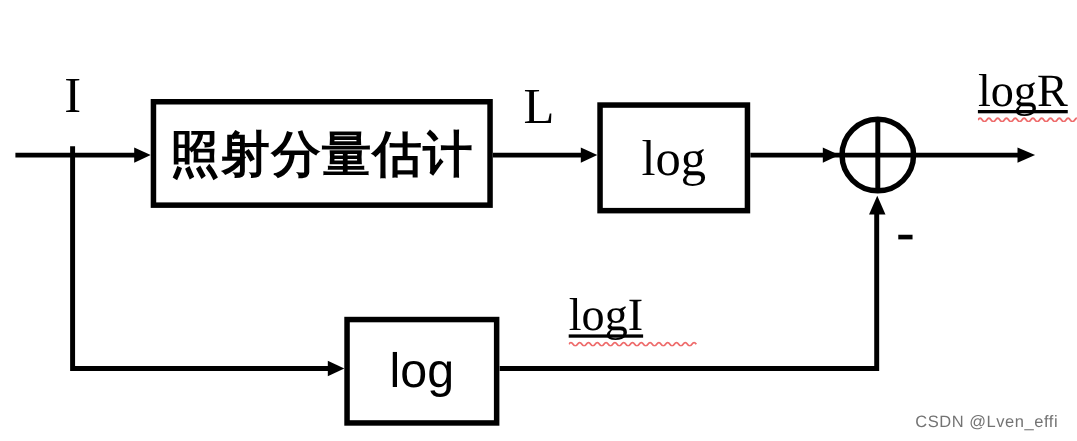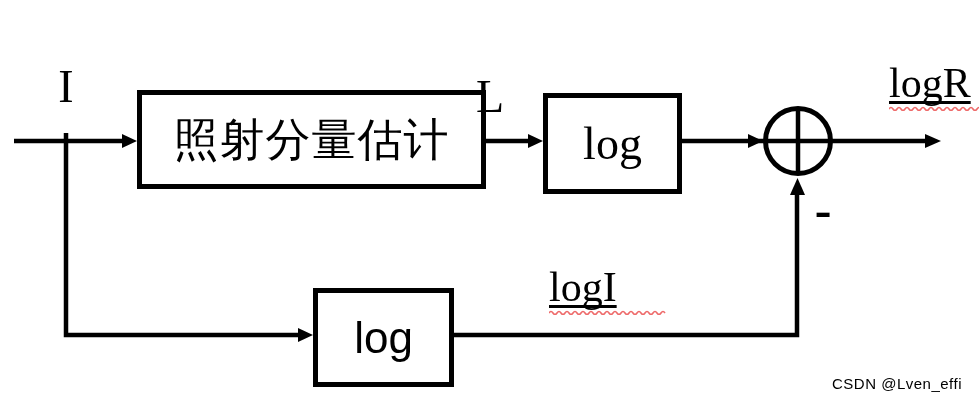--- a/index.html
+++ b/index.html
@@ -6,40 +6,40 @@
   body{
     width:979px;height:401px;position:relative;background:#ffffff;overflow:hidden;
     font-family:"Liberation Serif","DejaVu Serif",serif;
   }
   #stage{position:absolute;inset:0;width:979px;height:401px;}
   svg.wires{position:absolute;left:0;top:0;pointer-events:none;}
   .box{
     position:absolute;box-sizing:border-box;border:5px solid #000;background:#fff;
     display:flex;align-items:center;justify-content:center;color:#000;
   }
-  .box-estimation{left:137px;top:90px;width:349px;height:99px;font-size:45px;letter-spacing:1px;}
+  .box-estimation{left:137px;top:90px;width:311px;height:99px;font-size:45px;letter-spacing:1px;font-weight:bold;}
   .box-log-top{left:543px;top:93px;width:139px;height:101px;font-size:46px;}
   .box-log-bottom{
     left:313px;top:288px;width:141px;height:99px;font-size:44px;
     font-family:"Liberation Sans","DejaVu Sans",sans-serif;
   }
   .flabel{position:absolute;color:#000;line-height:1;white-space:nowrap;}
   .lbl-i{left:46px;top:64px;width:40px;text-align:center;font-size:46px;}
   .lbl-l{left:466px;top:74px;width:48px;text-align:center;font-size:46px;}
   .lbl-logl{left:728px;top:58px;font-size:42px;}
   .lbl-logr{left:862px;top:62px;font-size:42px;margin-left:27px;}
-  .lbl-logi{left:549px;top:266px;font-size:42px;}
+  .lbl-logi{left:517px;top:266px;font-size:42px;}
   .u{text-decoration:underline;text-decoration-thickness:2.5px;text-underline-offset:4px;text-decoration-skip-ink:none;}
   svg.wave{display:block;width:100%;height:5px;margin-top:2px;overflow:hidden;}
   .lbl-minus{
     left:808px;top:194px;width:30px;height:32px;display:flex;align-items:center;justify-content:center;
     font-size:50px;font-weight:bold;
   }
   .watermark{
-    position:absolute;right:17px;top:375px;font-size:15px;letter-spacing:.5px;color:#000000;
+    position:absolute;right:17px;top:375px;font-size:15px;letter-spacing:.5px;color:#737373;
     font-family:"Liberation Sans","DejaVu Sans",sans-serif;
   }
 </style>
 </head>
 <body>
 
 <div id="stage">
 
   <svg class="wires" width="979" height="401" viewBox="0 0 979 401">
     <g stroke="#000" stroke-width="4.5" fill="none">

